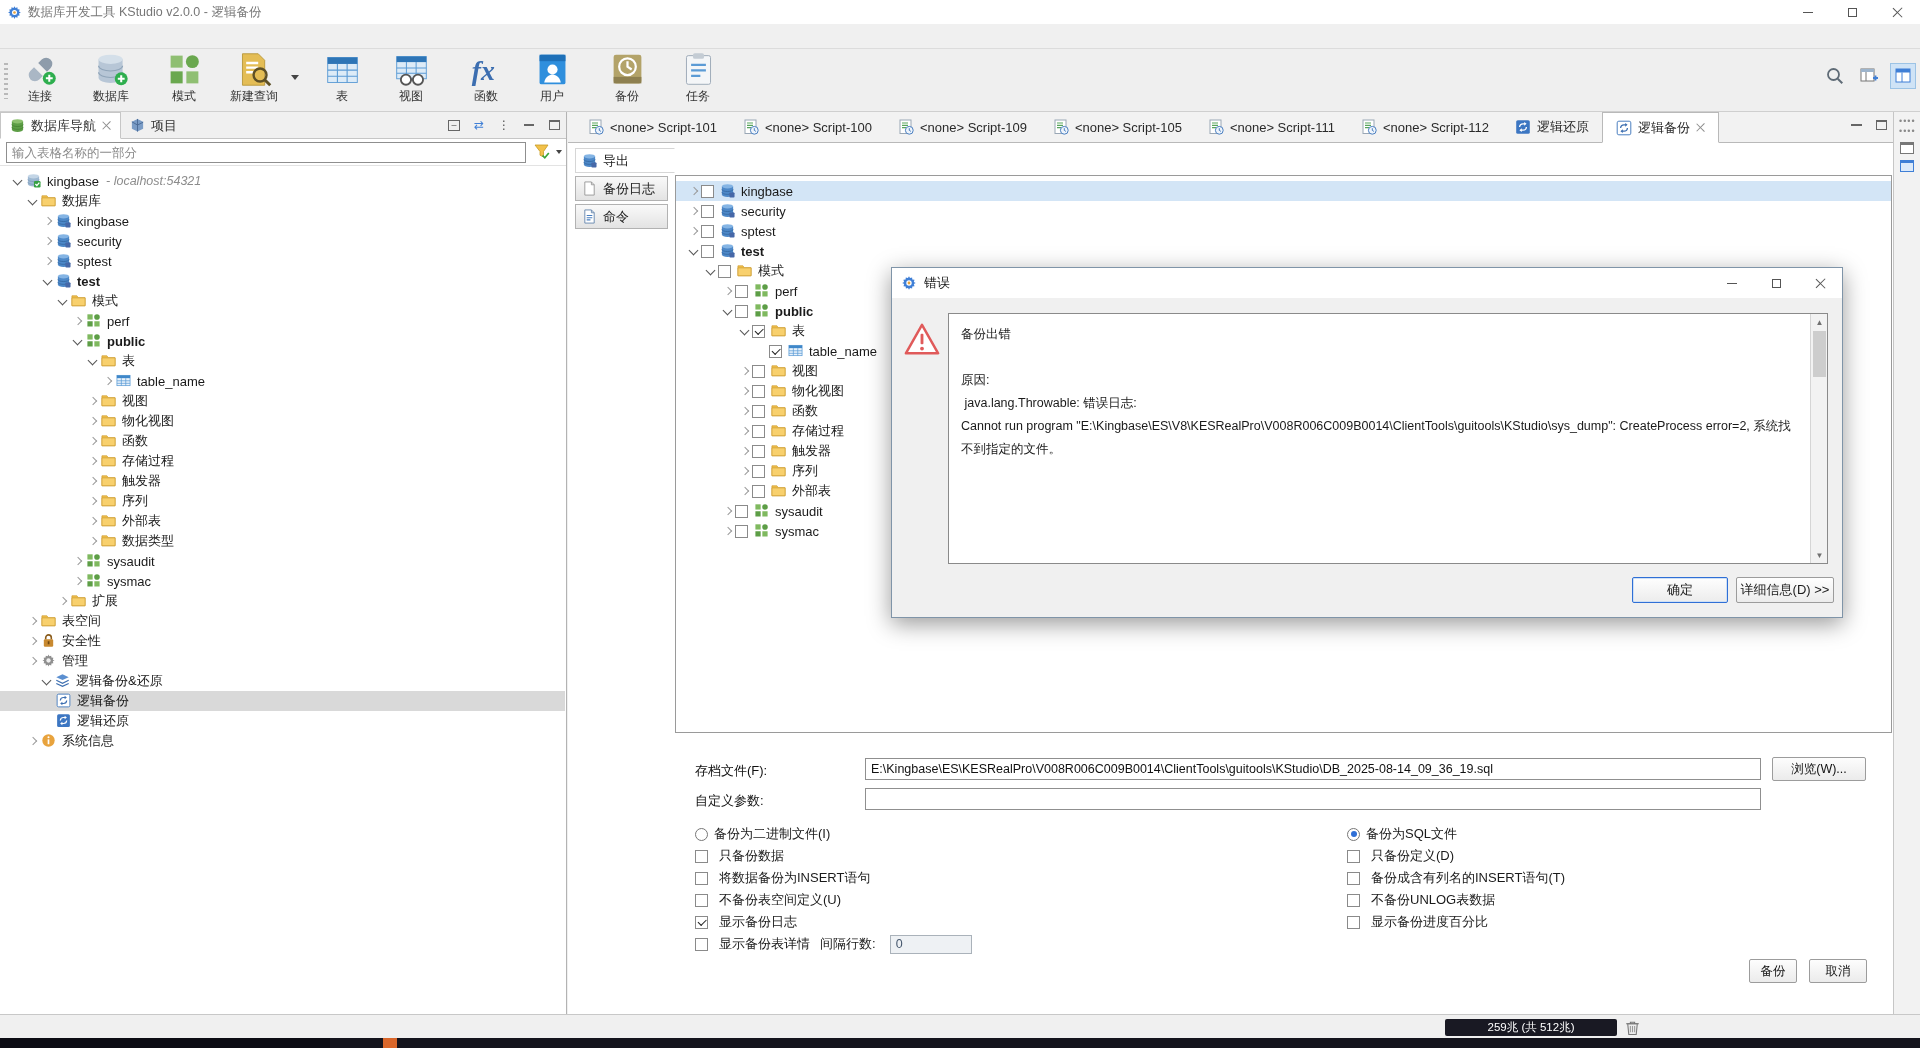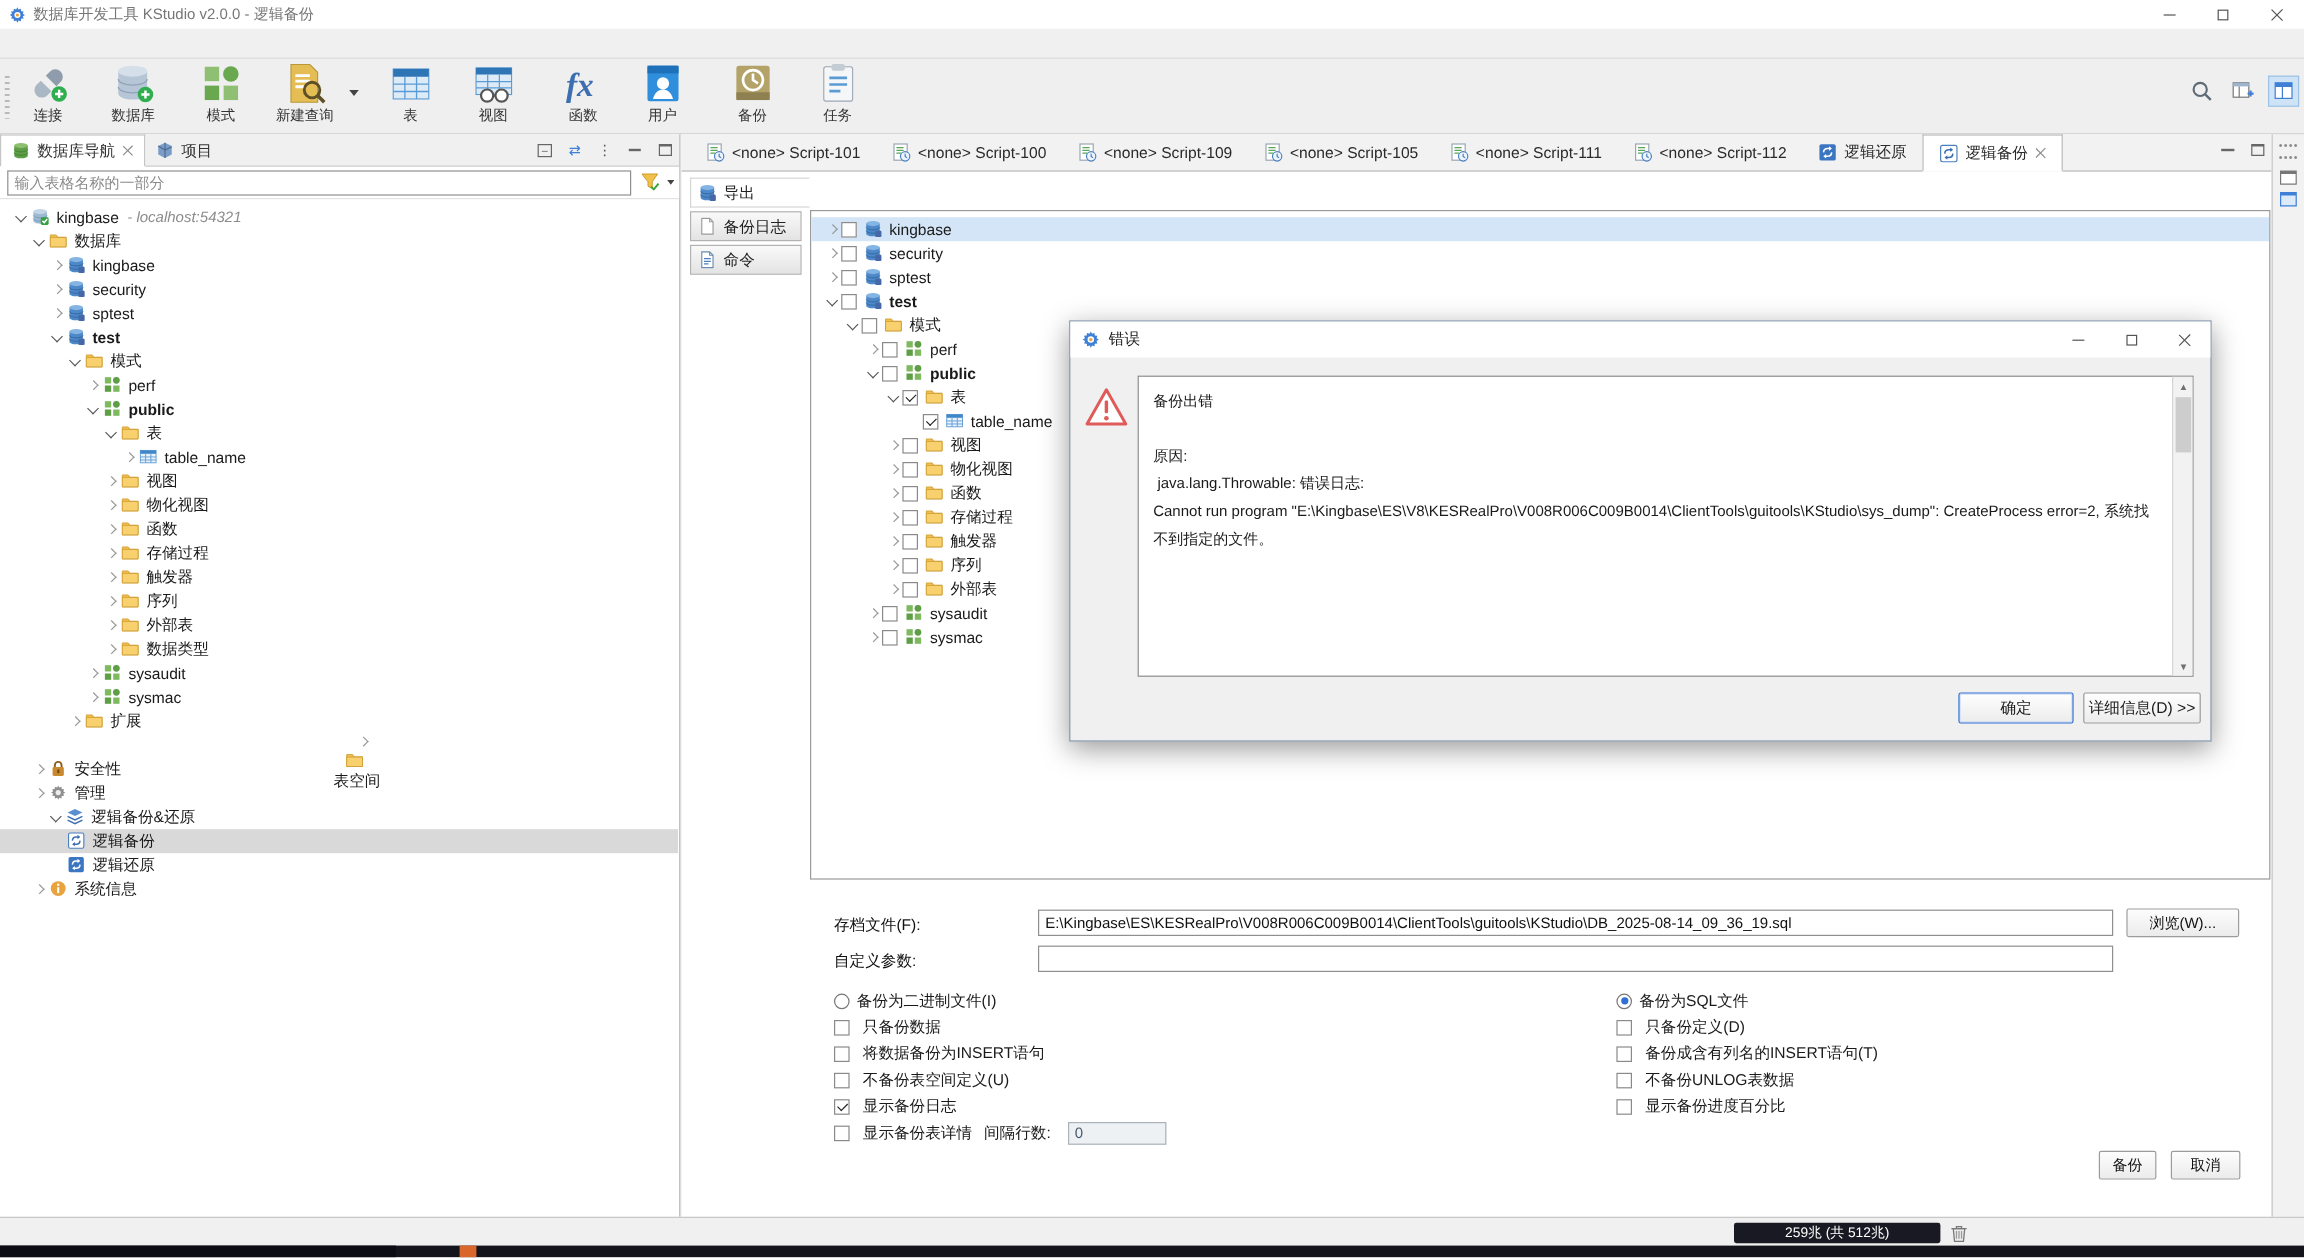--- a/index.html
+++ b/index.html
@@ -502,21 +502,21 @@
         <div class="trow" style="padding-left: 55px;">
           <span class="arw col"></span>
           <span class="ticon">
             <svg viewBox="0 0 16 16">
               <path d="M1 3h5.3l1.4 2H15v8.6H1z" fill="#f3c24b" stroke="#cf9f35" stroke-width=".8"></path>
               <path d="M1 5.2h14v8.4H1z" fill="#f8d06d" stroke="#cf9f35" stroke-width=".8"></path>
             </svg>
           </span>
           <span class="tlabel">扩展</span>
         </div>
-        <div class="trow" style="padding-left: 25px; flex-direction: column;">
+        <div class="trow" style="padding-left: 25px;">
           <span class="arw col"></span>
           <span class="ticon">
             <svg viewBox="0 0 16 16">
               <path d="M1 3h5.3l1.4 2H15v8.6H1z" fill="#f3c24b" stroke="#cf9f35" stroke-width=".8"></path>
               <path d="M1 5.2h14v8.4H1z" fill="#f8d06d" stroke="#cf9f35" stroke-width=".8"></path>
             </svg>
           </span>
           <span class="tlabel">表空间</span>
         </div>
         <div class="trow" style="padding-left: 25px;">

